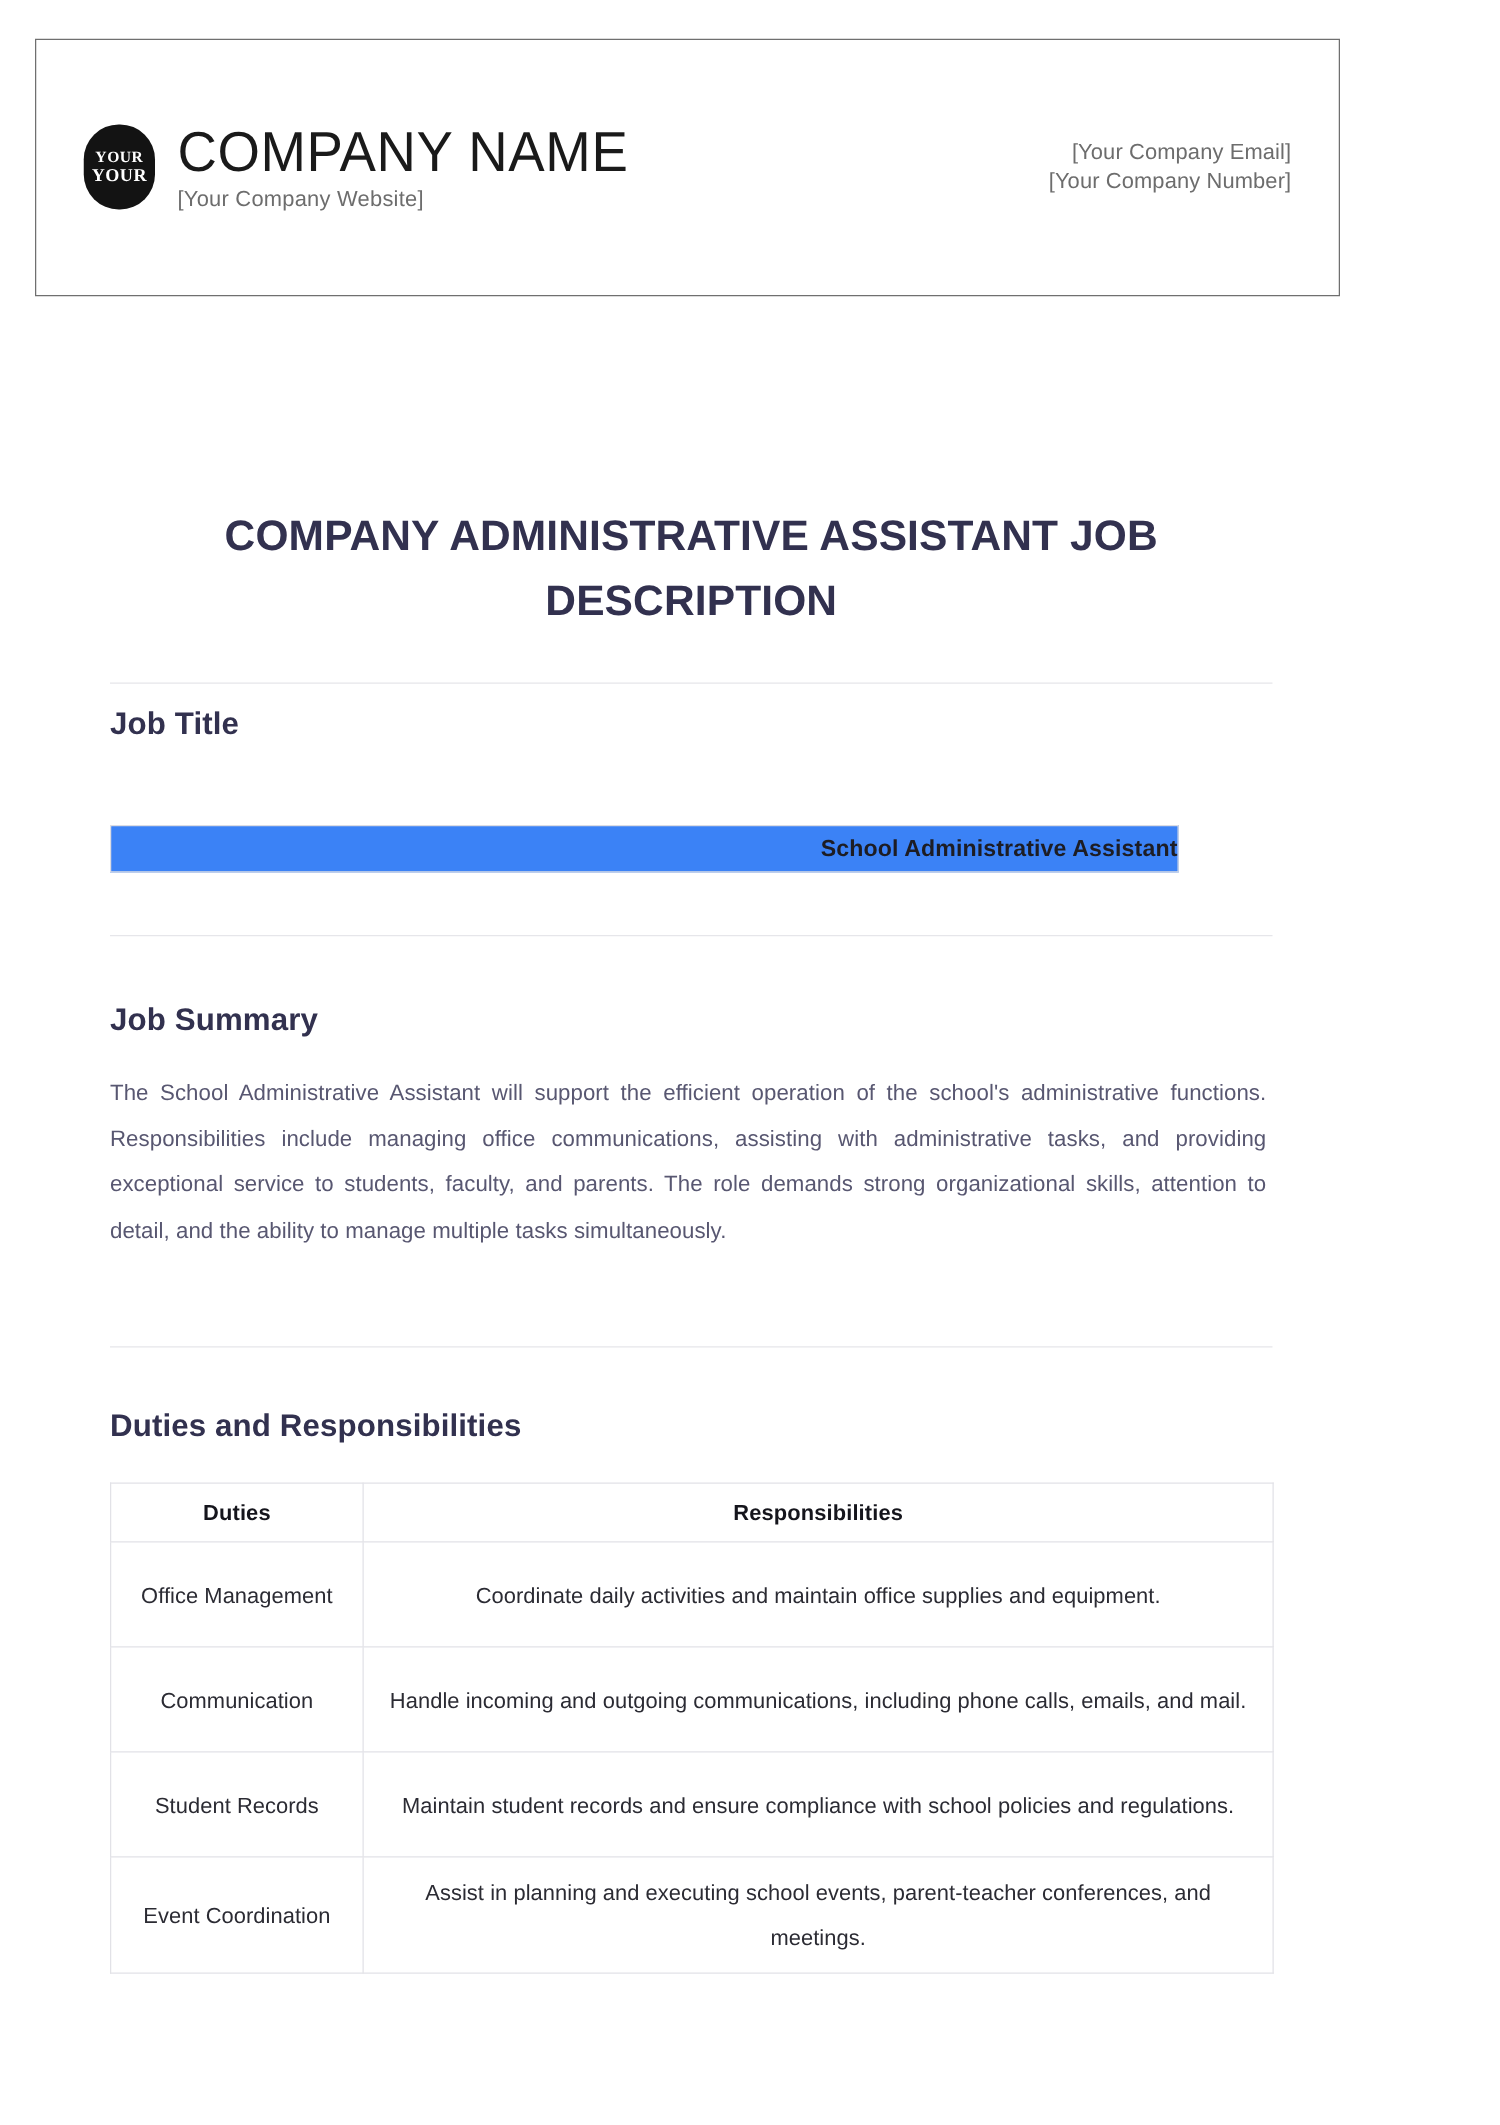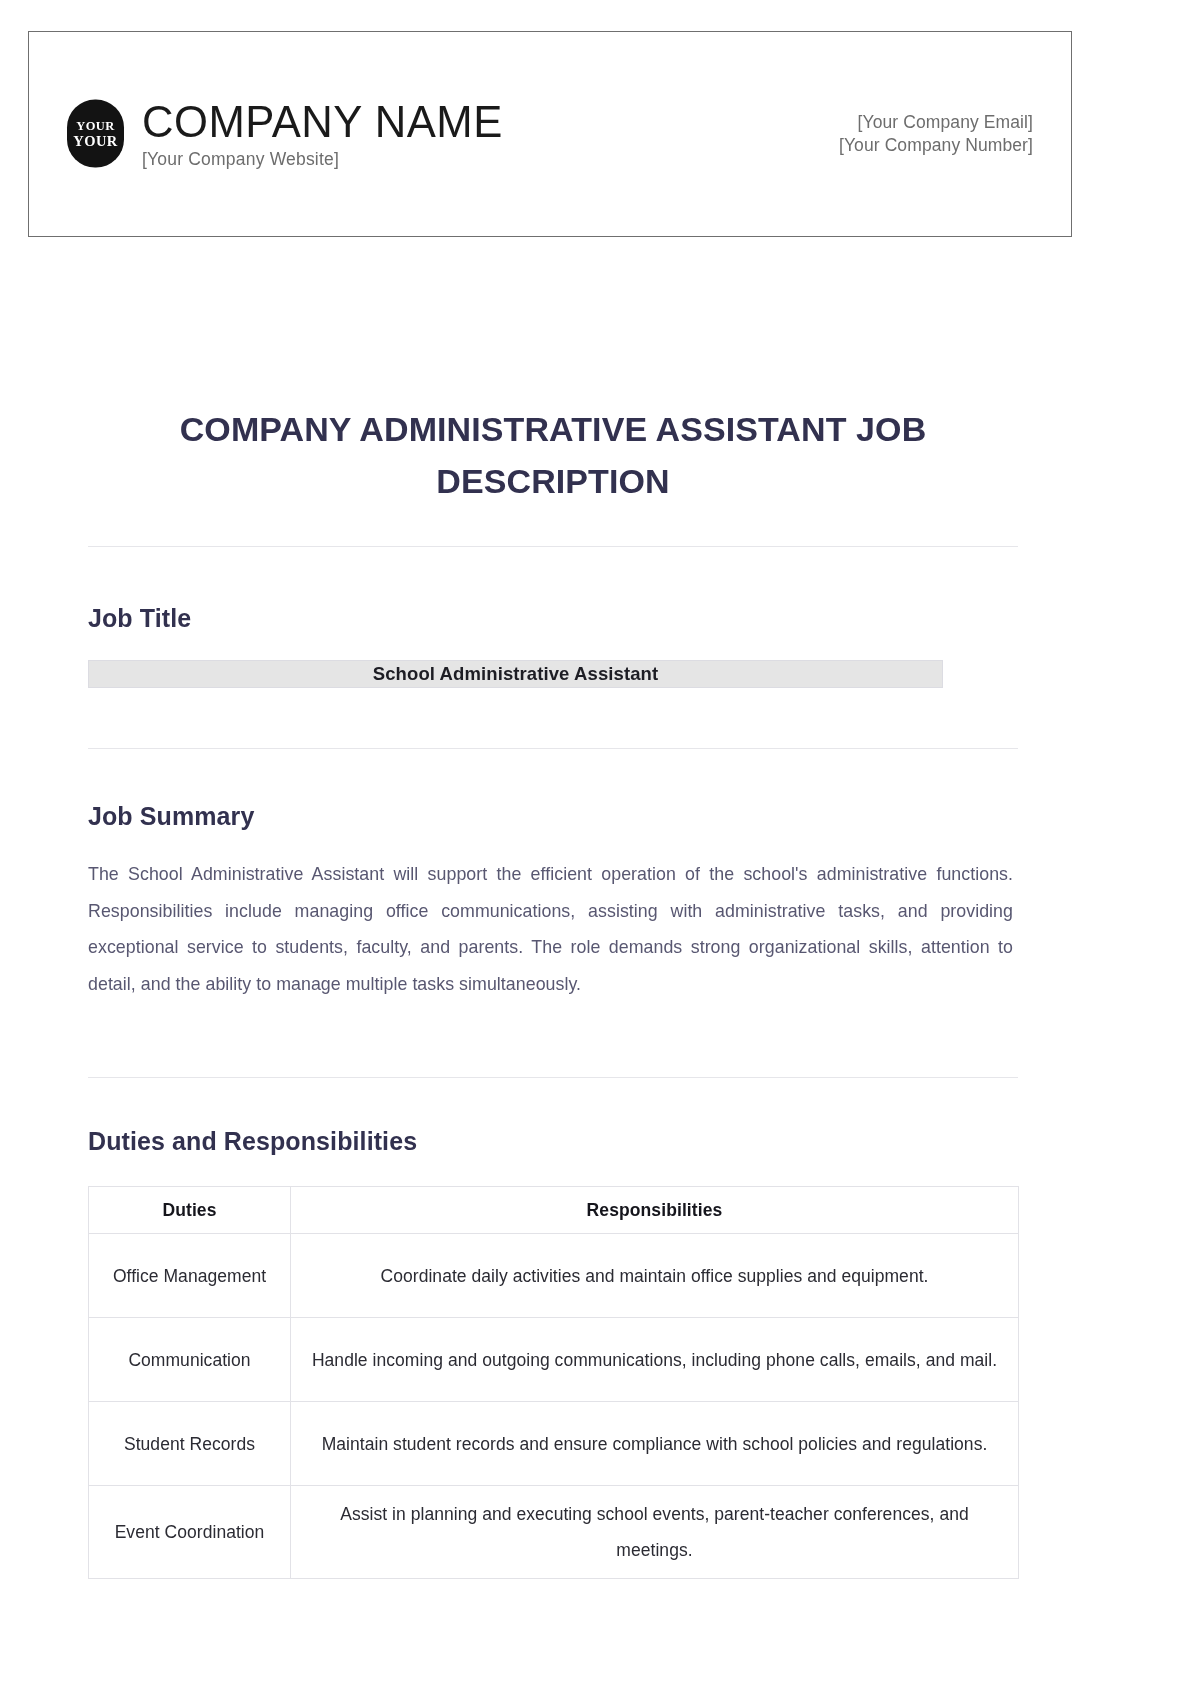--- a/index.html
+++ b/index.html
@@ -117,36 +117,36 @@
   #rule3 { top: 1077px; }
 
   .section-heading {
     position: absolute;
     left: 88px;
     font-size: 25px;
     font-weight: 700;
     color: #32314f;
     letter-spacing: 0.1px;
   }
-  #h-job-title { top: 604px; text-align: center; }
+  #h-job-title { top: 565px; text-align: center; }
   #h-job-summary { top: 802px; }
   #h-duties { top: 1127px; }
 
   .value-box {
     position: absolute;
     left: 88px;
     top: 660px;
     width: 855px;
-    height: 28px;
+    height: 38px;
     border: 1px solid #dcdce2;
     box-sizing: border-box;
     display: flex;
     align-items: center;
-    justify-content: center;
-    background: #e5e5e5;
+    justify-content: flex-end;
+    background: #3b82f6;
   }
   .value-box-text {
     font-size: 18.5px;
     font-weight: 700;
     color: #1d1d24;
     letter-spacing: 0.1px;
   }
 
   .summary-text {
     position: absolute;

